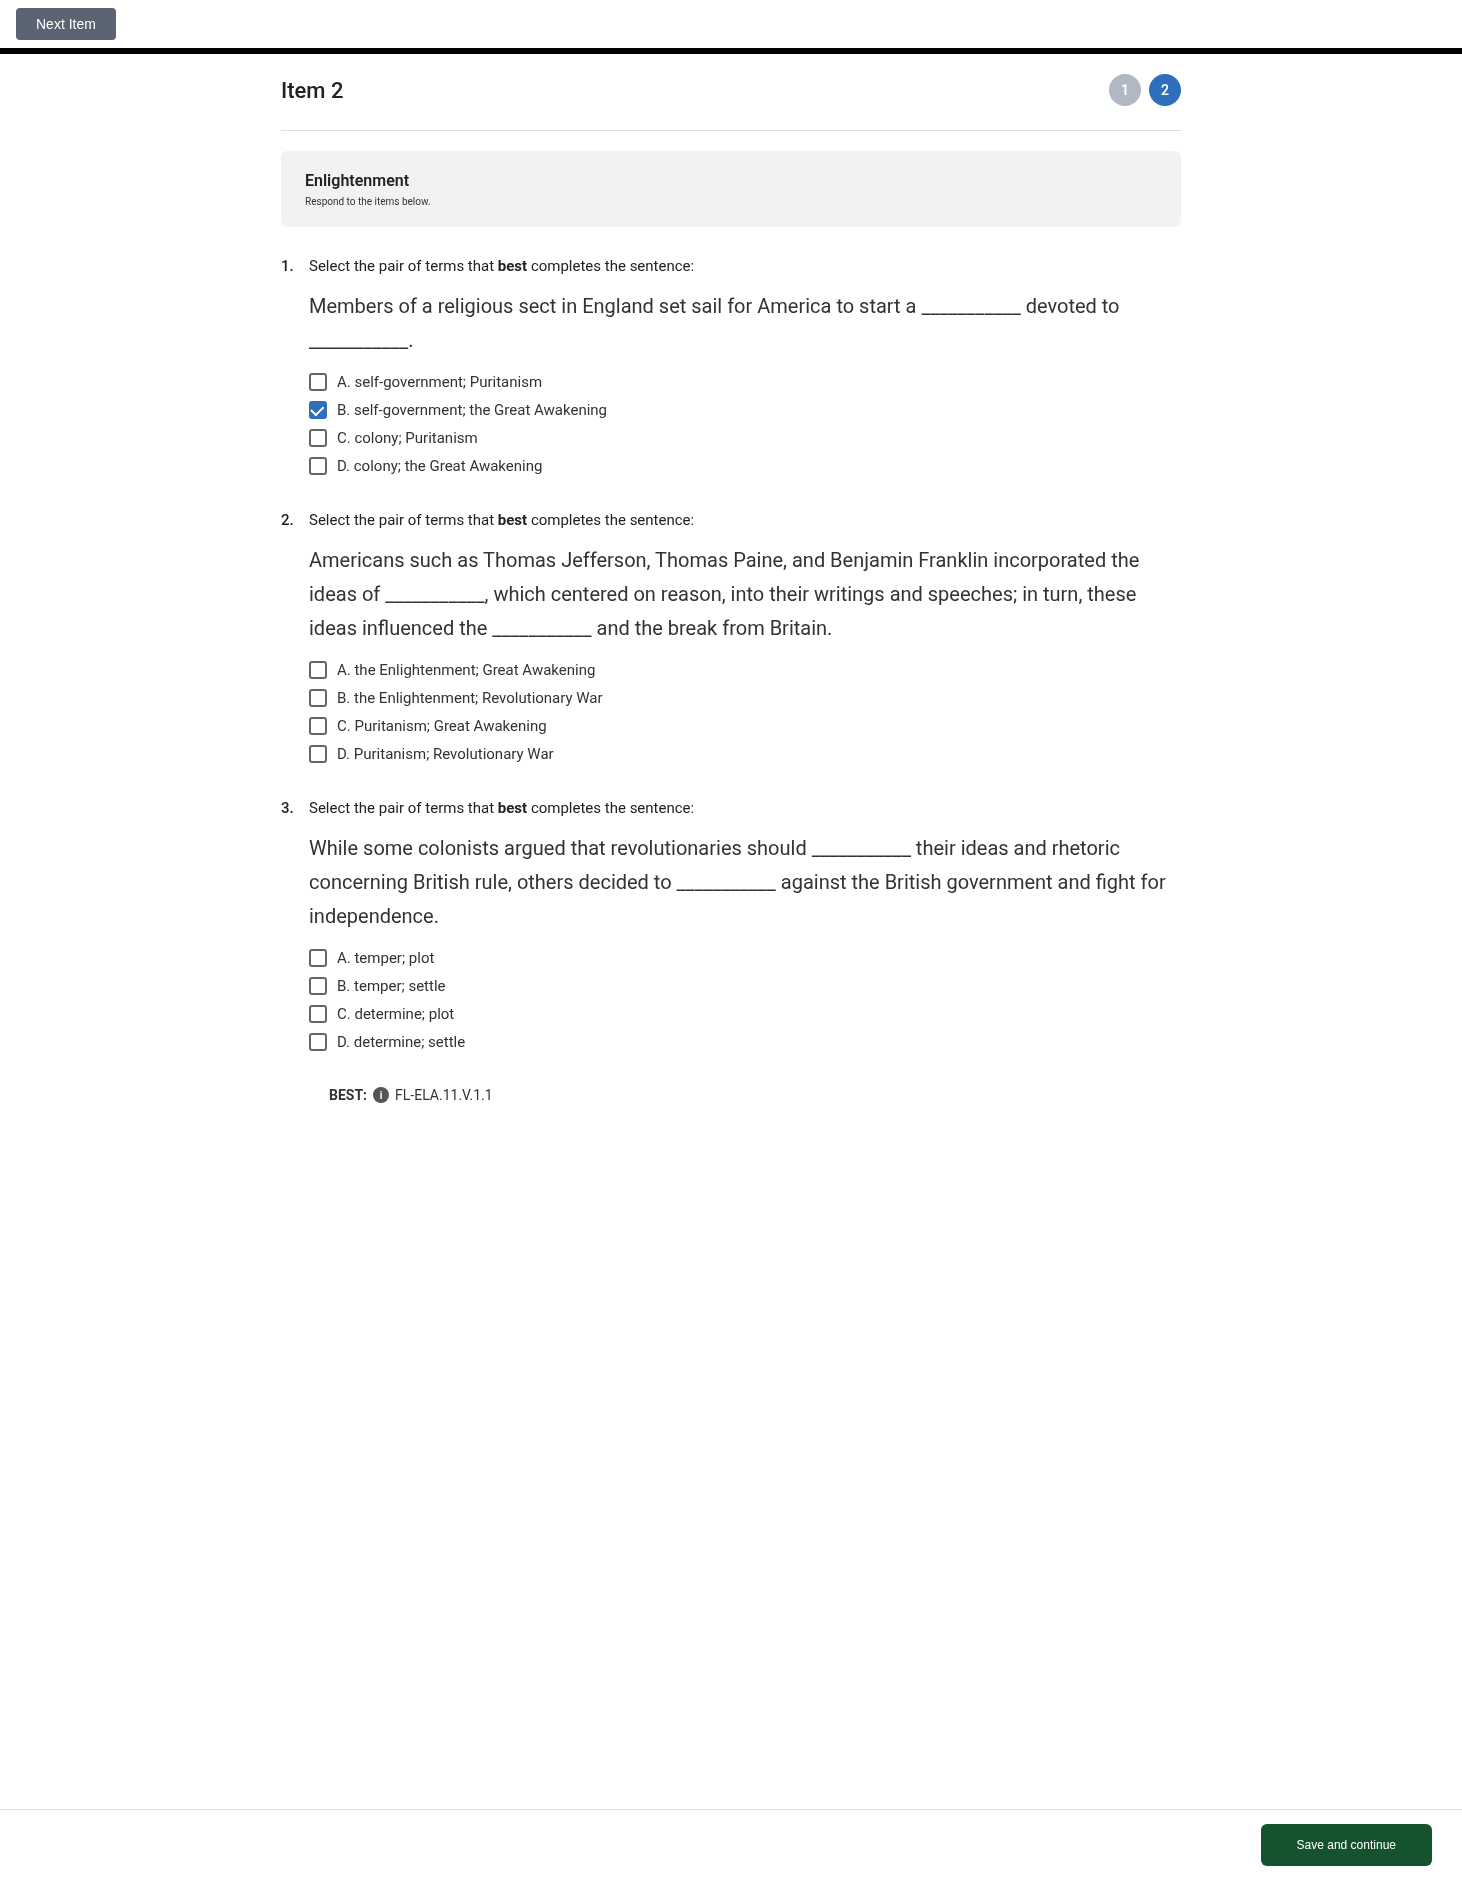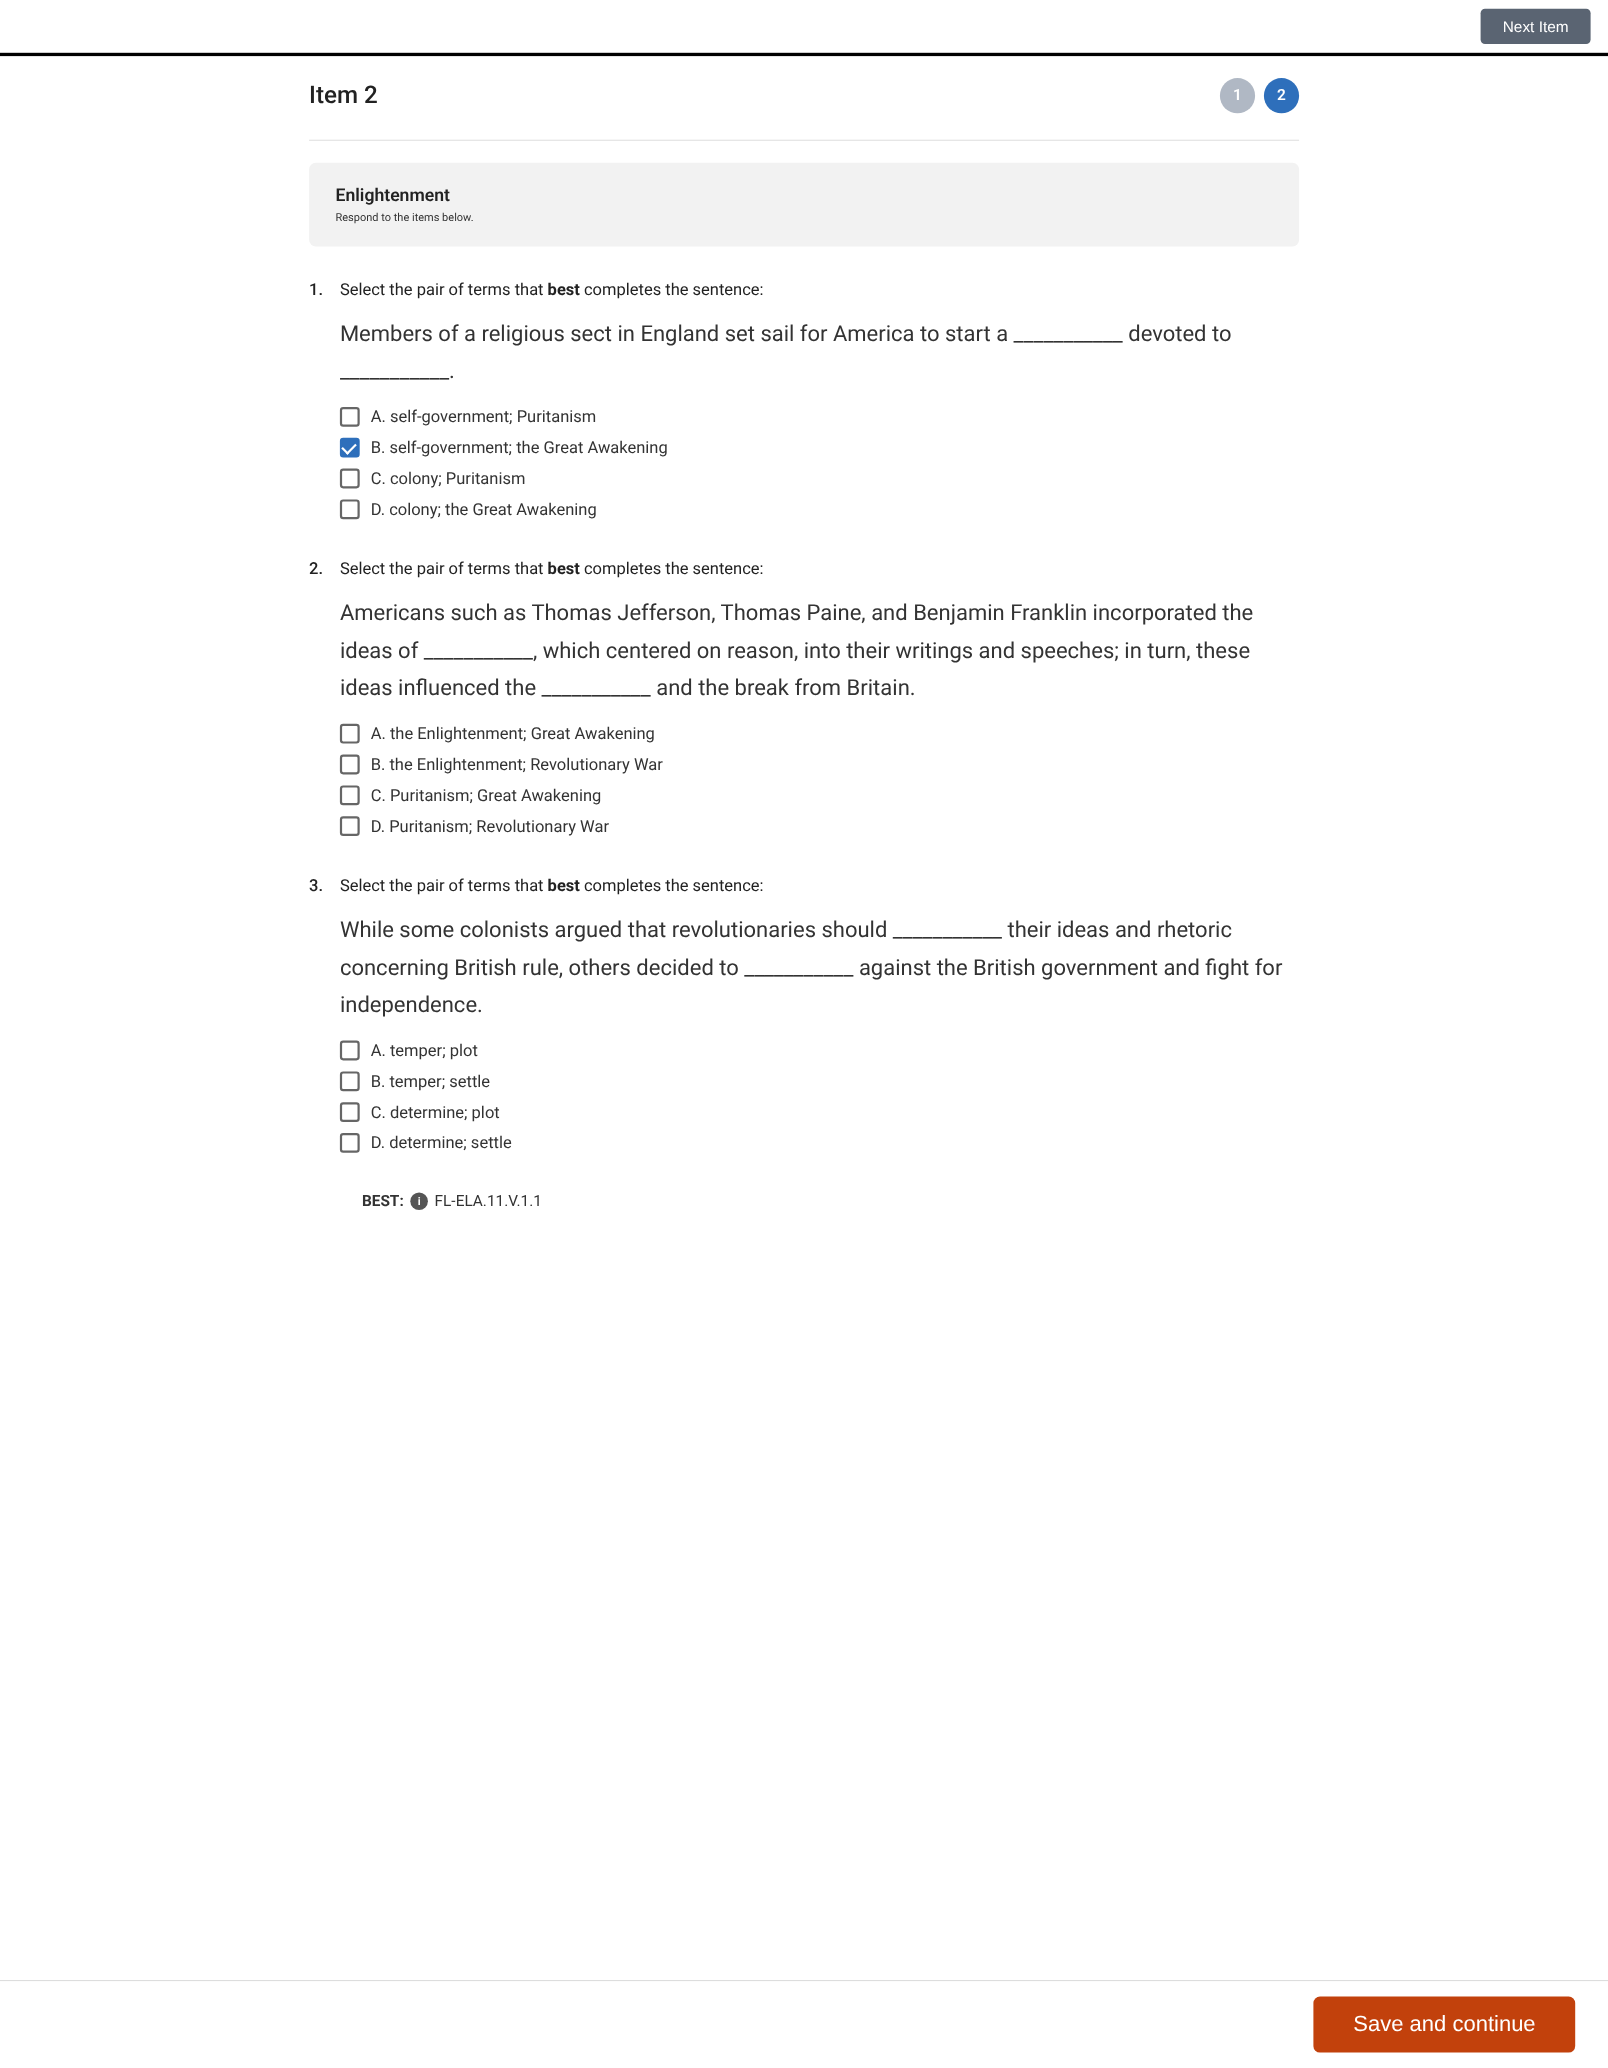--- a/index.html
+++ b/index.html
@@ -5,23 +5,23 @@
     * { box-sizing: border-box; margin: 0; padding: 0; }
     body {
       font-family: -apple-system, BlinkMacSystemFont, 'Segoe UI', Roboto, sans-serif;
       background: #ffffff;
       color: #222;
       font-size: 16px;
     }
 
     .top-bar {
       display: flex;
-      justify-content: flex-end;
+      justify-content: flex-start;
       padding: 8px 16px;
-      border-bottom: 3px solid #000000;
+      border-bottom: 6px solid #000000;
       background: #fff;
     }
 
     .top-bar-btn {
       background: #5a6472;
       color: white;
       border: none;
       border-radius: 4px;
       padding: 8px 20px;
       font-size: 14px;
@@ -203,26 +203,26 @@
       left: 0;
       right: 0;
       background: #fff;
       border-top: 1px solid #ddd;
       padding: 14px 30px;
       display: flex;
       justify-content: flex-end;
     }
 
     .save-continue-btn {
-      background: #c2410c;
+      background: #14532d;
       color: white;
       border: none;
       border-radius: 6px;
       padding: 14px 36px;
-      font-size: 20px;
+      font-size: 12px;
       font-weight: 500;
       cursor: pointer;
     }
 
     .divider {
       border: none;
       border-top: 1px solid #e0e0e0;
       margin: 0 0 20px 0;
     }
   </style>

